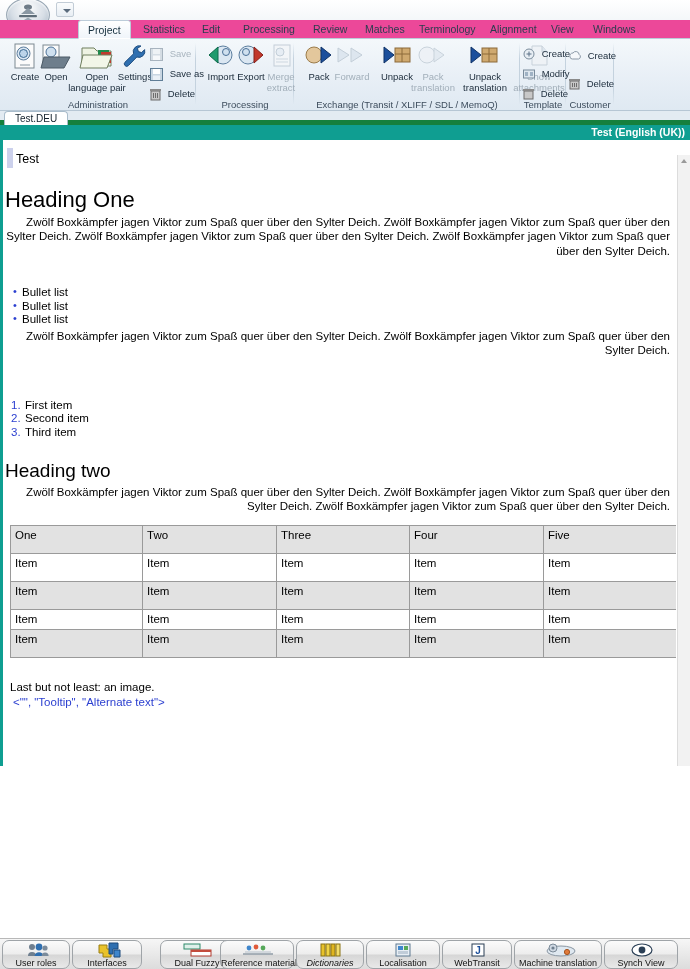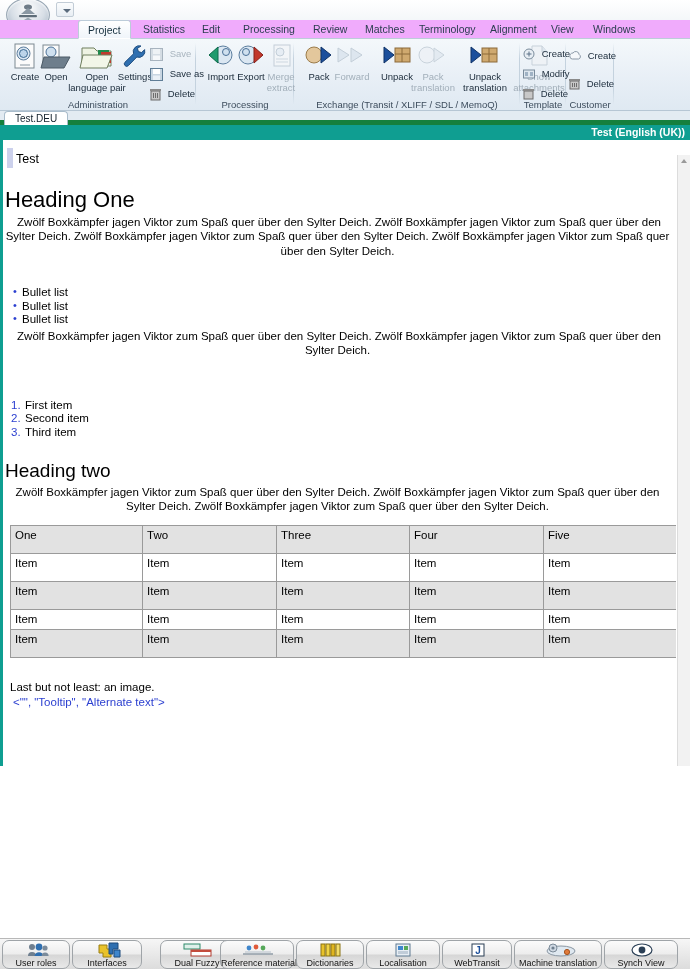--- a/index.html
+++ b/index.html
@@ -38,21 +38,21 @@
   }
   .qat-arrow::after{
     content:""; position:absolute; left:6px; top:6px;
     border-left:4px solid transparent; border-right:4px solid transparent;
     border-top:4px solid #5a6b7d;
   }
 
   
   .tabrow {
     position:absolute; left:0; top:20px; width:690px; height:19px;
-    background:#f0abfc;
+    background:#ec4899;
     border-bottom:1px solid #bcccd9;
   }
   .tabrow .tab {
     position:absolute; top:0; height:19px; line-height:19px;
     padding:0 9px; font-size:10.5px; color:#2a3d4f; white-space:nowrap;
   }
   .tabrow .tab.active {
     background: linear-gradient(#ffffff,#f0f5fa);
     border:1px solid #bcccd9; border-bottom:1px solid #ffffff;
     border-radius:3px 3px 0 0; color:#16303f;
@@ -150,21 +150,21 @@
     margin:20px 0 2px 0; padding:0;
     font-size:22px; font-weight:normal; line-height:26px; color:#000;
   }
   h1.docH2 {
     margin:19px 0 2px 0; padding:0;
     font-size:19px; font-weight:normal; line-height:24px; color:#000;
   }
   p.docP {
     margin:0 0 0 0; padding:0;
     font-size:11.5px; line-height:14.4px; color:#000;
-    text-align:center;
+    text-align:right;
   }
   p.docP.indent { text-indent:3px; }
   .spacer28 { height:28px; }
 
   ul.docUL { margin:0; padding:0 0 0 8px; list-style:none; }
   ul.docUL li {
     font-size:11.5px; line-height:13.6px; color:#000; position:relative;
     padding-left:9px;
   }
   ul.docUL li::before{
@@ -608,21 +608,21 @@
       <svg class="bico" width="74" height="16" viewBox="0 0 74 16">
         <path d="M22 12 h30" stroke="#8a97a3" stroke-width="1.4"></path>
         <circle cx="28" cy="6" r="2.4" fill="#3f86cc"></circle>
         <circle cx="35" cy="5" r="2.4" fill="#e05a3a"></circle>
         <circle cx="42" cy="6" r="2.4" fill="#56a85a"></circle>
         <path d="M24 10 h26" stroke="#b6c1cb"></path>
       </svg>
       <span class="blbl">Reference material</span>
     </div>
 
-    <div class="bbtn" style="left:296px;width:68px;">
+    <div class="bbtn" style="left:296px;width:68px;font-style:italic;">
       <svg class="bico" width="68" height="16" viewBox="0 0 68 16">
         <rect x="24" y="2" width="4" height="12" fill="#e8c22a" stroke="#8a7312"></rect>
         <rect x="29" y="2" width="4" height="12" fill="#f0d447" stroke="#8a7312"></rect>
         <rect x="34" y="2" width="4" height="12" fill="#e0b51f" stroke="#8a7312"></rect>
         <rect x="39" y="2" width="4" height="12" fill="#f3dd6a" stroke="#8a7312"></rect>
       </svg>
       <span class="blbl">Dictionaries</span>
     </div>
 
     <div class="bbtn" style="left:366px;width:74px;">

